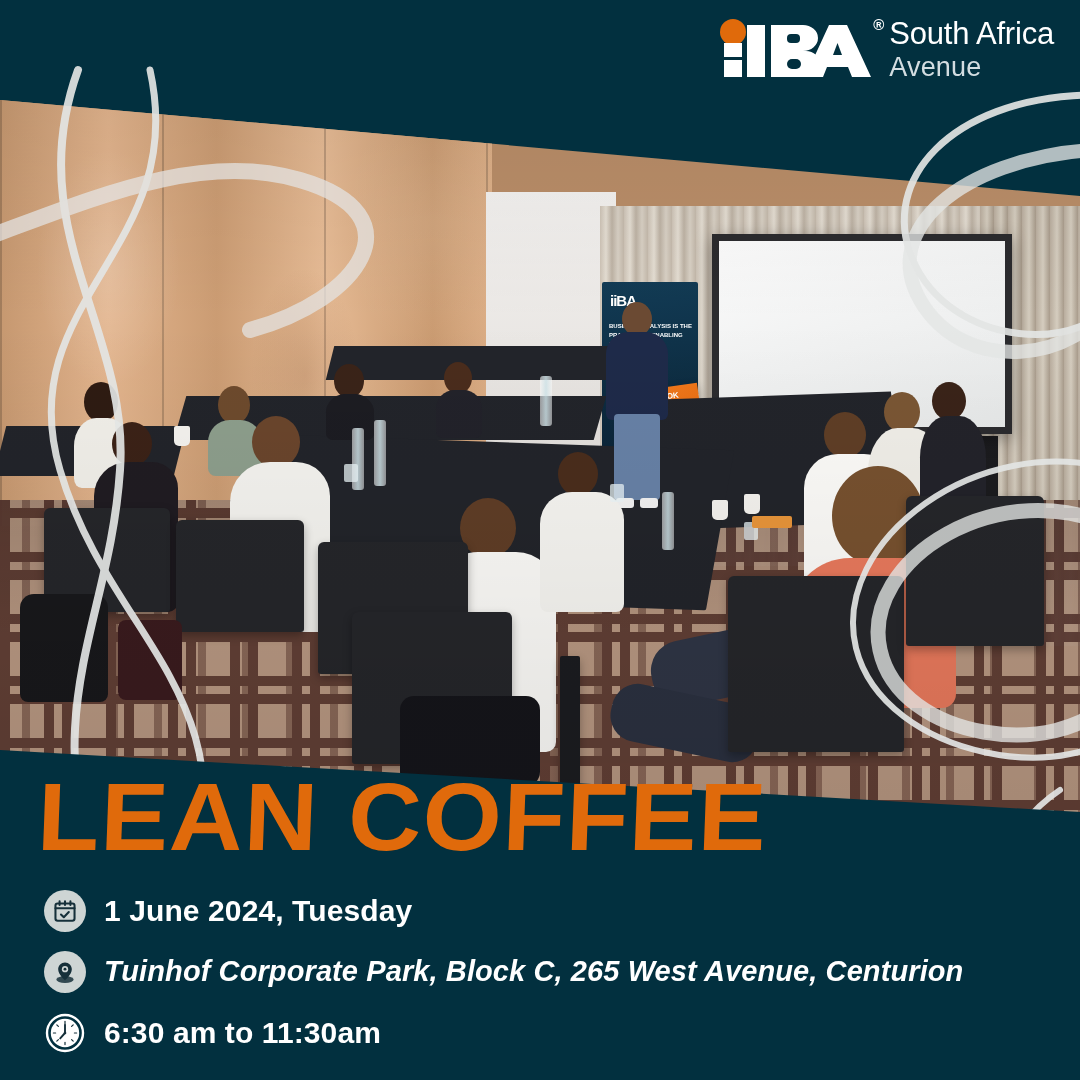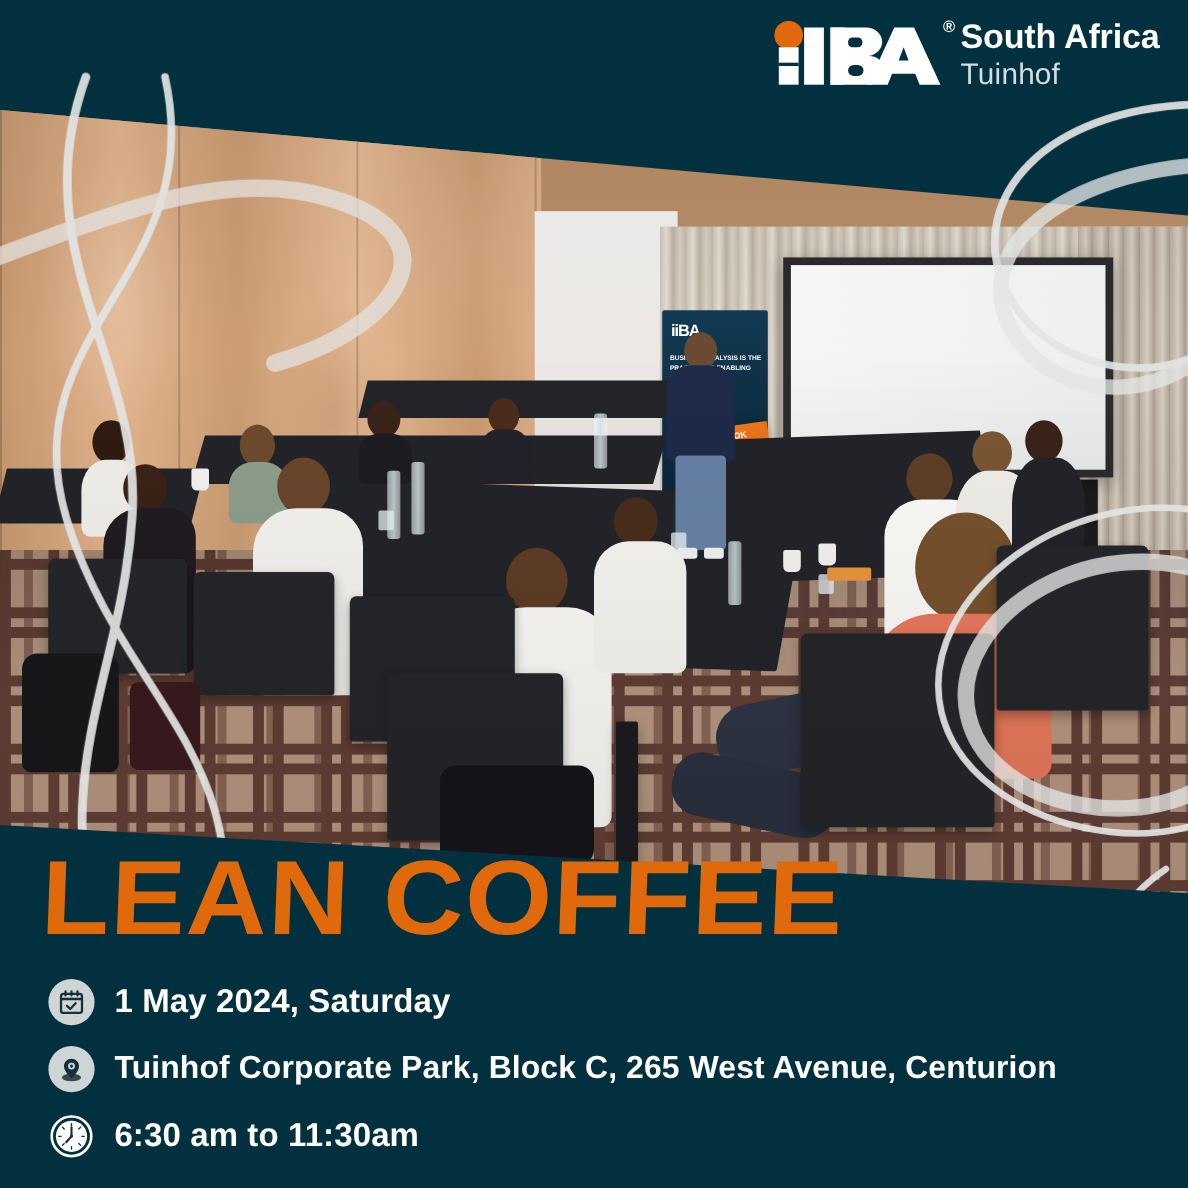--- a/index.html
+++ b/index.html
@@ -28,21 +28,21 @@
 
   #logo-mark {
     position:relative;
     height:58px; width:166px;
     display:flex; align-items:flex-end;
   }
   #logo-mark svg { display:block; }
 
   #logo-words { display:flex; flex-direction:column; line-height:1; padding-bottom:2px; }
   #logo-words .line1 {
-    color:#ffffff; font-size:31px; font-weight:bold; letter-spacing:-0.2px;
+    color:#ffffff; font-size:31px; font-weight:normal; letter-spacing:-0.2px;
   }
   #logo-words .line2 {
     color:#d3dde1; font-size:27px; font-weight:normal; margin-top:5px; letter-spacing:0.2px;
   }
 
   
   #photo-wrap {
     position:absolute; left:0; top:0; width:1080px; height:1080px;
     clip-path: polygon(0 100px, 1080px 196px, 1080px 836px, 0 774px);
     overflow:hidden;
@@ -188,21 +188,21 @@
   .detail-row { display:flex; align-items:center; gap:18px; height:61px; }
   .detail-icon {
     width:42px; height:42px; flex:0 0 42px; border-radius:50%;
     display:flex; align-items:center; justify-content:center;
   }
   .icon-filled { background:#ced5d4; }
   .detail-text {
     color:#ffffff; font-size:30px; font-weight:bold; letter-spacing:0.1px;
     white-space:nowrap;
   }
-  .row-location .detail-text { font-size:29px; }
+  .row-location .detail-text { font-size:29px;font-style:italic; }
 </style>
 </head>
 <body>
 
 <div id="poster">
 
   <div id="photo-wrap">
     <div id="photo">
 
       <div class="wall-wood"></div>
@@ -355,21 +355,21 @@
 
           <path d="M118,6 L136,6 L160,58 L141,58 L137,48 L116,48 L112,58 L94,58 Z" fill="#ffffff"></path>
           <path d="M122,36 L131,36 L126.5,24 Z" fill="#02303f"></path>
         </svg>
       </div>
 
       <div style="position:relative;">
         <span style="position:absolute; left:-16px; top:-2px; color:#fff; font-size:15px; font-weight:bold;">®</span>
         <div id="logo-words">
           <span class="line1">South Africa</span>
-          <span class="line2">Tuinhof</span>
+          <span class="line2">Avenue</span>
         </div>
       </div>
 
     </div>
   </div>
 
   <div id="title">
     <span class="grain">LEAN COFFEE</span>
   </div>
 
@@ -377,21 +377,21 @@
 
     <div class="detail-row row-date">
       <span class="detail-icon icon-filled">
         <svg width="26" height="26" viewBox="0 0 24 24" fill="none" stroke="#16303a" stroke-width="1.9" stroke-linecap="round" stroke-linejoin="round">
           <rect x="3.2" y="5" width="17.6" height="16" rx="2"></rect>
           <path d="M3.2 9.4 H20.8"></path>
           <path d="M7 3 V6.4 M12 3 V6.4 M17 3 V6.4"></path>
           <path d="M8.3 15.2 l2.6 2.6 l4.6 -4.8"></path>
         </svg>
       </span>
-      <span class="detail-text">1 May 2024, Saturday</span>
+      <span class="detail-text">1 June 2024, Tuesday</span>
     </div>
 
     <div class="detail-row row-location">
       <span class="detail-icon icon-filled">
         <svg width="26" height="26" viewBox="0 0 24 24">
           <ellipse cx="12" cy="19" rx="8" ry="3.2" fill="#16303a" opacity="0.85"></ellipse>
           <path d="M12 3.2 c-3.5 0 -6.3 2.8 -6.3 6.3 c0 4.7 6.3 10.2 6.3 10.2 s6.3 -5.5 6.3 -10.2 c0 -3.5 -2.8 -6.3 -6.3 -6.3 z" fill="#16303a"></path>
           <circle cx="12" cy="9.4" r="2.9" fill="#ced5d4"></circle>
           <circle cx="12" cy="9.4" r="1.3" fill="#16303a"></circle>
         </svg>

